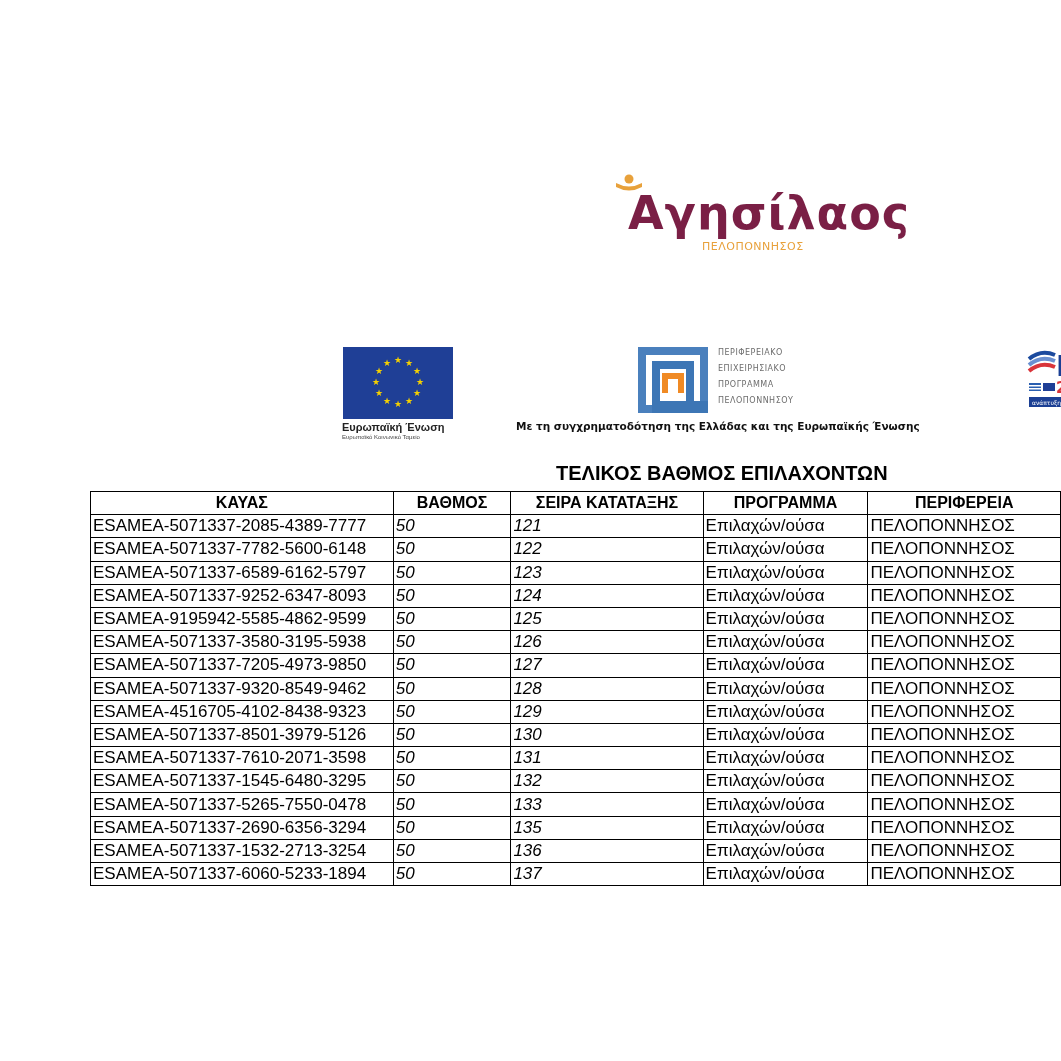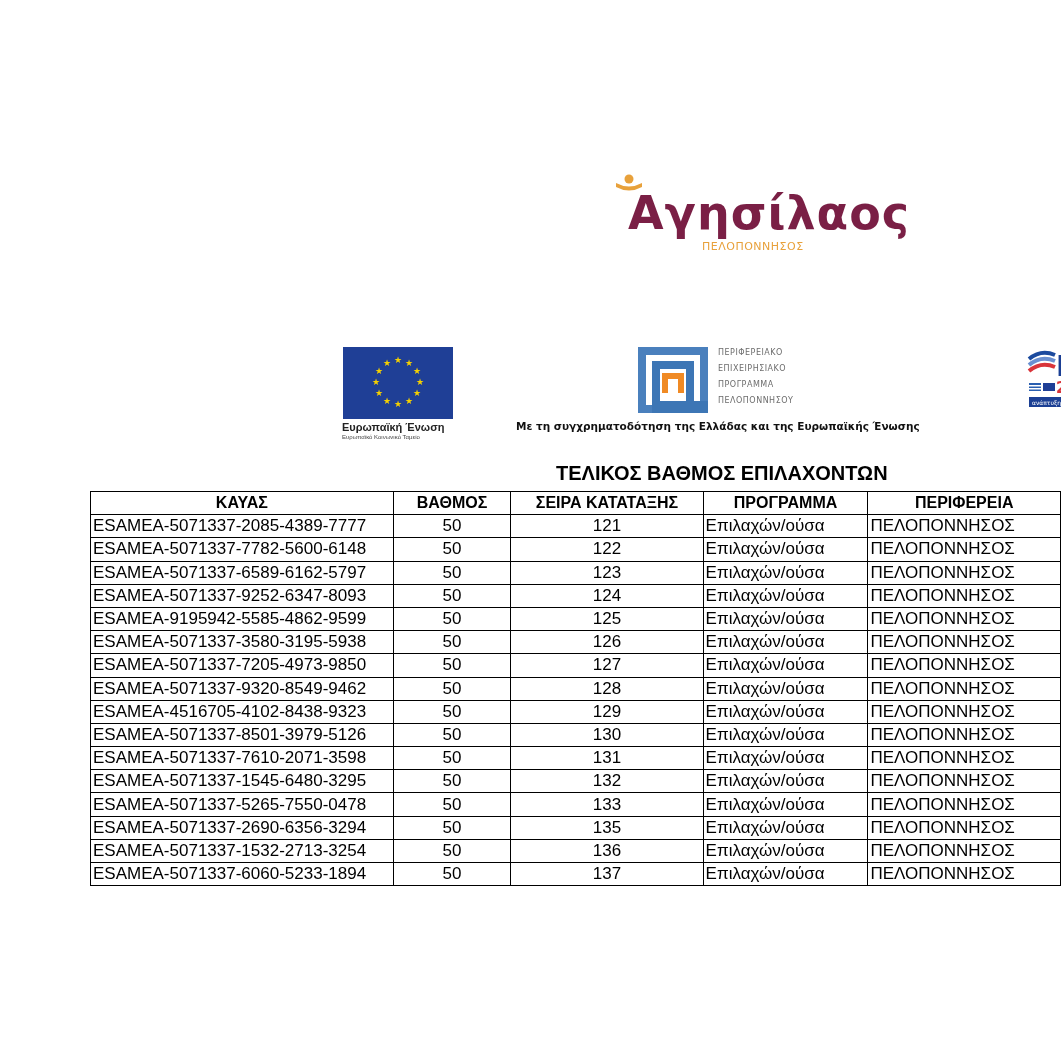--- a/index.html
+++ b/index.html
@@ -14,21 +14,21 @@
   .eu-sub { position:absolute; left:2px; top:87px; font-size:6px; color:#444; white-space:nowrap; }
   .pep-logo { position:absolute; left:638px; top:345px; width:200px; height:70px;padding-left:37px; }
   .pep-box { position:absolute; left:0; top:2px; width:70px; height:66px; }
   .pep-text { position:absolute; left:80px; top:0; font-family:"DejaVu Sans", sans-serif; font-size:8px; color:#6d6d6d; line-height:16px; letter-spacing:0.5px; }
   .cofund { position:absolute; left:516px; top:420px; font-family:"DejaVu Sans", sans-serif; font-size:10.5px; font-weight:bold; color:#111; white-space:nowrap; }
   .espa-logo { position:absolute; left:1027px; top:345px; width:69px; height:70px; overflow:hidden; }
   .table-title { position:absolute; left:556px; top:462px; font-family:"Liberation Sans", sans-serif; font-size:20px; font-weight:bold; white-space:nowrap; }
   table.main { position:absolute; left:90px; top:491px; border-collapse:collapse; table-layout:fixed; font-family:"Liberation Sans", sans-serif; font-size:17px; }
   table.main th, table.main td { border:1.5px solid #000; height:22.2px; padding:0 2px; white-space:nowrap; overflow:hidden; }
   table.main th { font-weight:bold; text-align:center; font-size:16px; }
-  table.main td.num { text-align:center; }
+  table.main td.num { text-align:left;font-style:italic; }
   table.main td.txt { text-align:left; }
   .col1 { width:307px; } .col2 { width:125px; } .col3 { width:200px; } .col4 { width:172px; } .col5 { width:200px; }
   .table-clip { position:absolute; left:0; top:0; width:1061px; height:1061px; overflow:hidden; }
 </style>
 </head>
 <body>
 
 <div class="table-clip">
 
   <div class="logo-agesilaos">

